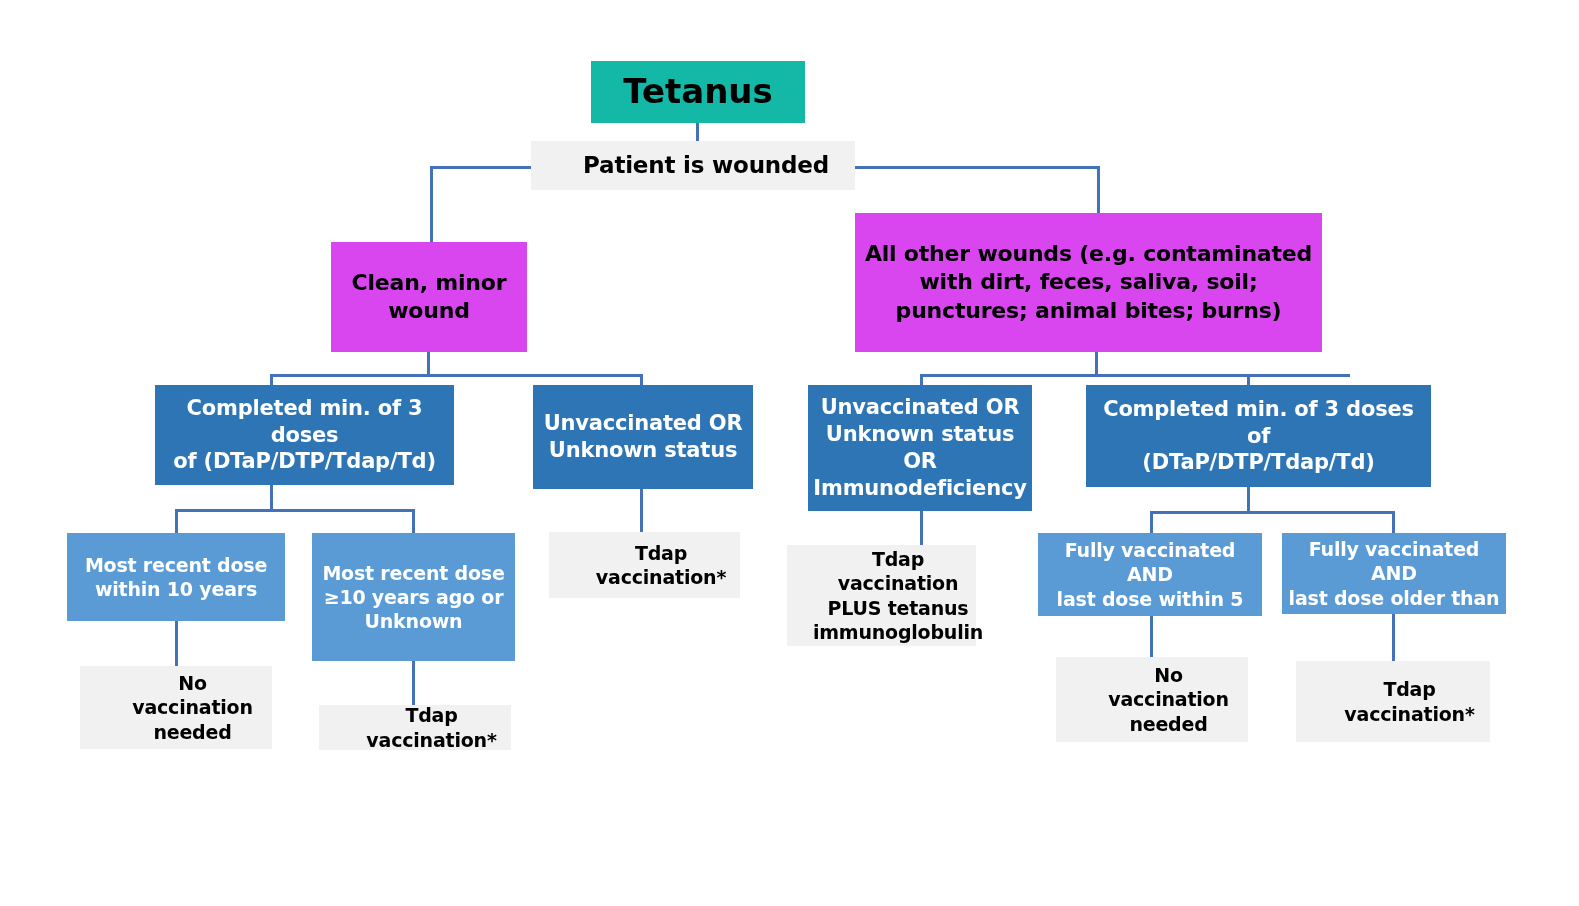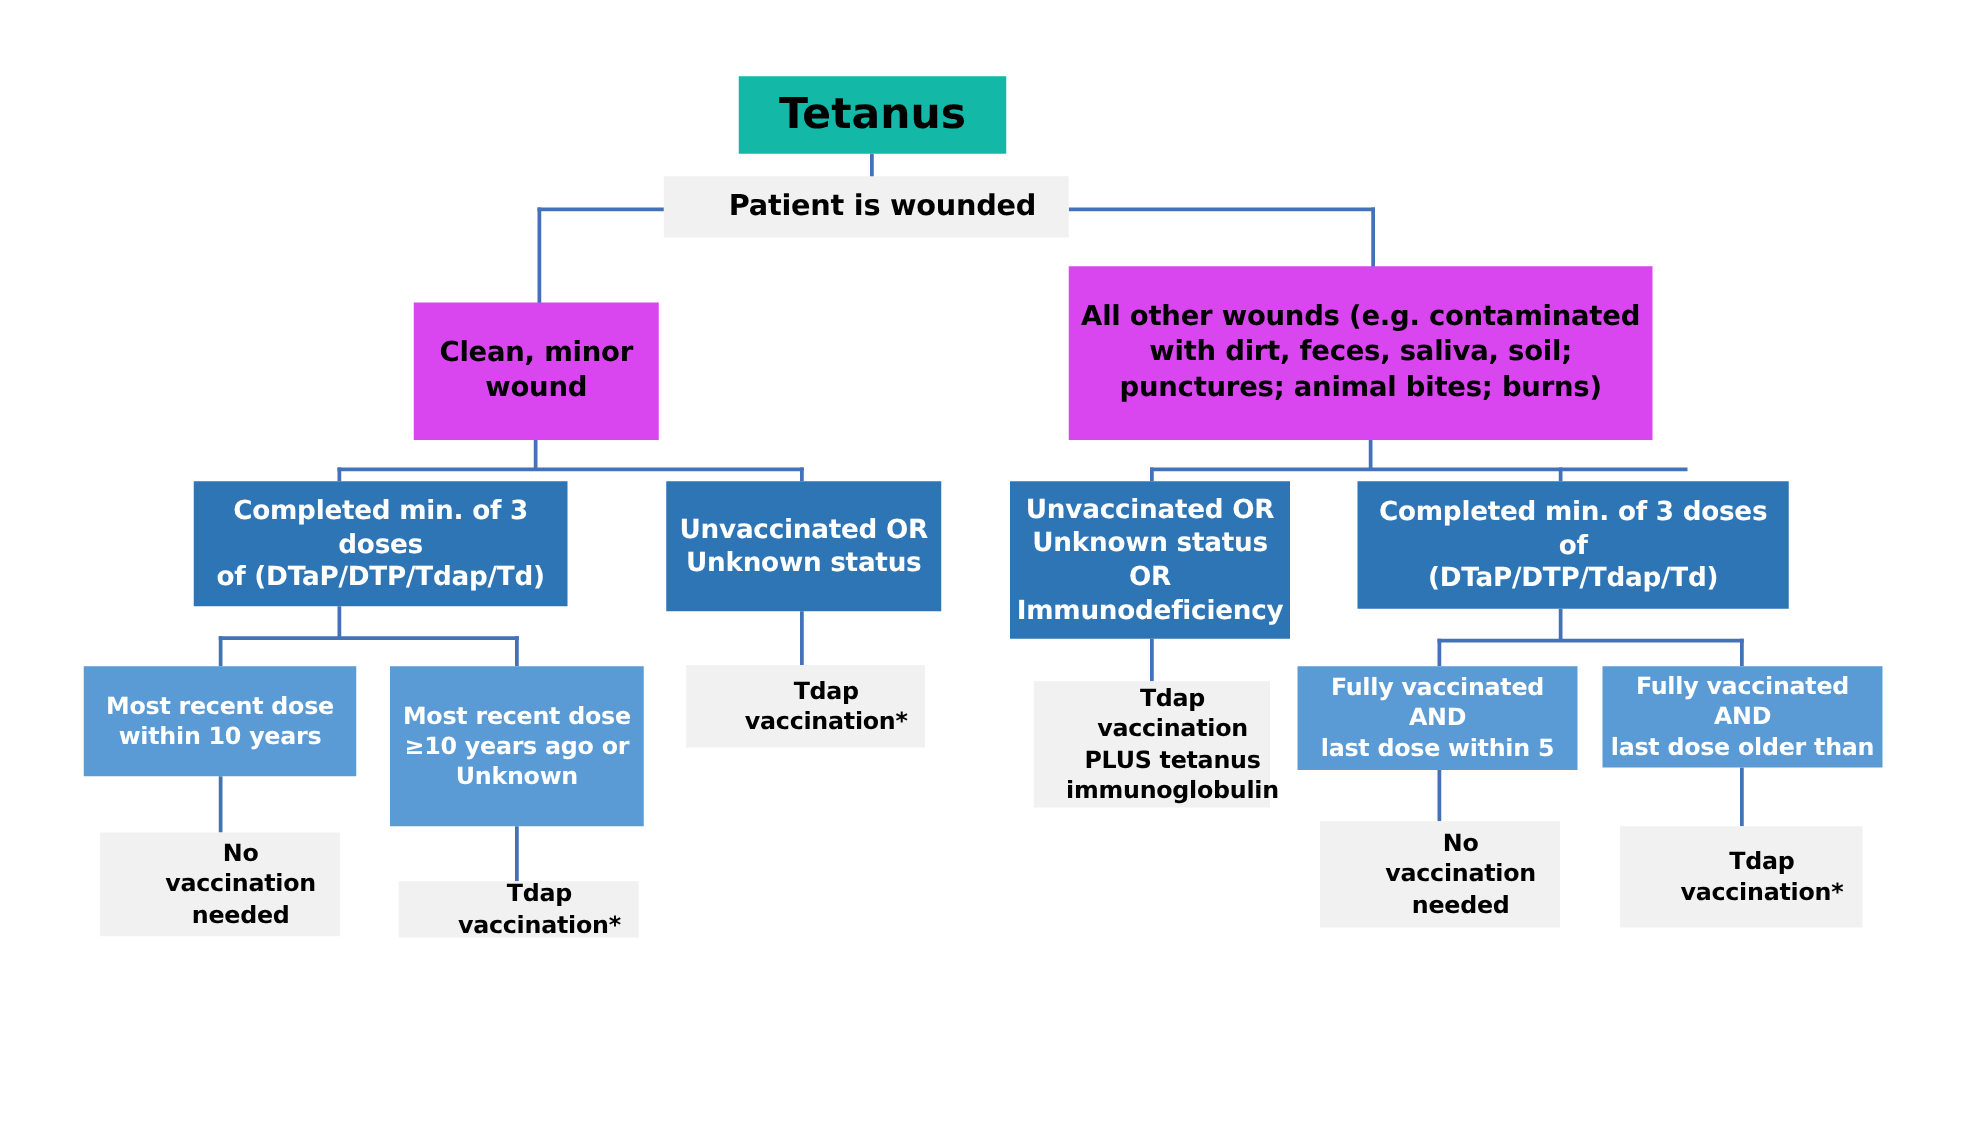--- a/index.html
+++ b/index.html
@@ -154,21 +154,21 @@
 
   <div class="node n-outcome" style="left:549px; top:532px; width:191px; height:66px;">Tdap vaccination*</div>
 
   <div class="node n-primary" style="left:808px; top:385px; width:224px; height:126px;">Unvaccinated OR
 Unknown status OR
 Immunodeficiency</div>
 
   <div class="node n-primary" style="left:1086px; top:385px; width:345px; height:102px;">Completed min. of 3 doses of
 (DTaP/DTP/Tdap/Td)</div>
 
-  <div class="node n-outcome" style="left:827px; top:545px; width:189px; height:101px;">Tdap vaccination
+  <div class="node n-outcome" style="left:787px; top:545px; width:189px; height:101px;">Tdap vaccination
 PLUS tetanus
 immunoglobulin</div>
 
   <div class="node n-secondary" style="left:1038px; top:533px; width:224px; height:83px;">Fully vaccinated AND
 last dose within 5</div>
 
   <div class="node n-secondary" style="left:1282px; top:533px; width:224px; height:81px;">Fully vaccinated AND
 last dose older than</div>
 
   <div class="node n-outcome" style="left:1056px; top:657px; width:192px; height:85px;">No vaccination

